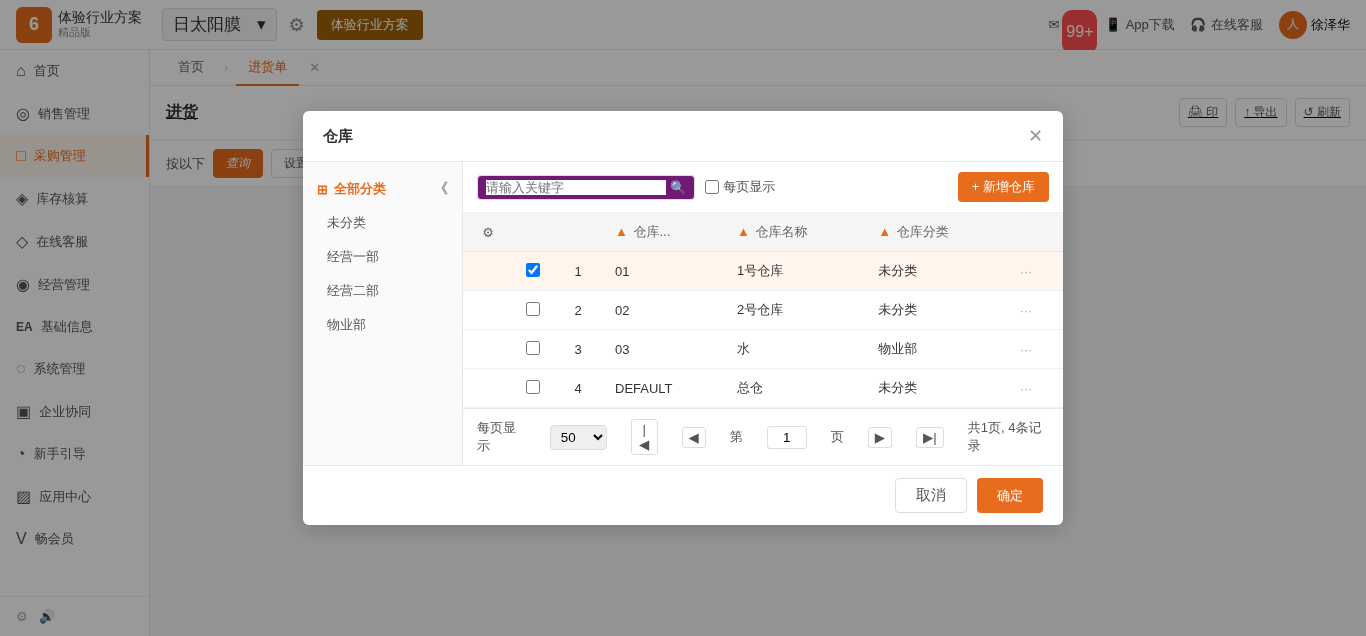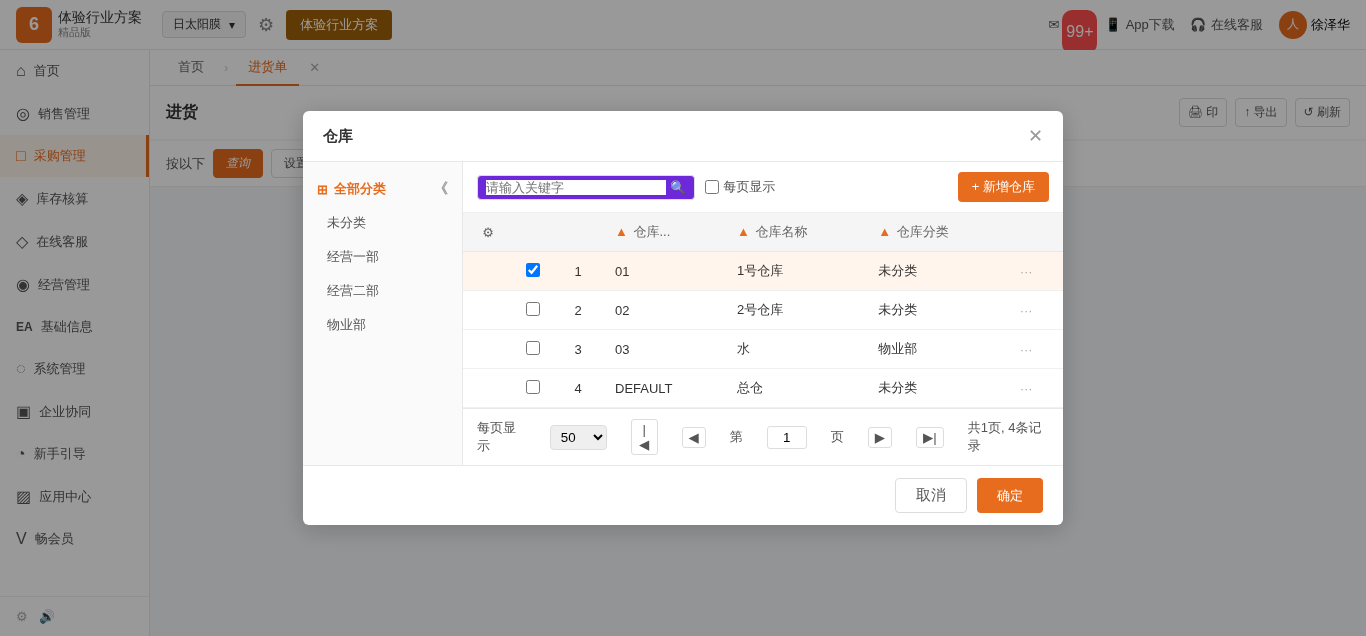--- a/index.html
+++ b/index.html
@@ -24,23 +24,23 @@
     .logo-icon {
       width: 36px; height: 36px;
       background: #e86c1e;
       border-radius: 6px;
       display: flex; align-items: center; justify-content: center;
       color: #fff; font-size: 18px; font-weight: bold;
     }
     .logo-text { font-size: 14px; color: #333; line-height: 1.2; }
     .logo-sub { font-size: 11px; color: #888; }
     .store-selector {
-      display: flex; align-items: center; gap: 8px;
+      display: flex; align-items: center; gap: 16px;
       background: #f5f5f5; border: 1px solid #ddd; border-radius: 4px;
-      padding: 4px 10px; cursor: pointer; font-size: 12px; color: #333;
+      padding: 4px 10px; cursor: pointer; font-size: 17px; color: #333;
     }
     .header-btn-industry {
       background: #a16207; color: #fff;
       border: none; border-radius: 4px; padding: 6px 14px;
       cursor: pointer; font-size: 13px;
     }
     .header-right { margin-left: auto; display: flex; align-items: center; gap: 16px; }
     .header-icon-item { display: flex; align-items: center; gap: 4px; cursor: pointer; color: #555; font-size: 13px; position: relative; }
     .badge { background: #ff4d4f; color: #fff; border-radius: 10px; font-size: 16px; padding: 13px 4px; position: absolute; top: -6px; right: -8px; }
     .gear-btn { cursor: pointer; color: #888; font-size: 18px; }
@@ -67,21 +67,21 @@
 
     
     .content-area { flex: 1; overflow: auto; position: relative; background: #f5f7fa; }
 
     
     .page-nav { background: #fff; padding: 0 16px; border-bottom: 1px solid #e8e8e8; display: flex; align-items: center; gap: 8px; height: 36px; }
     .nav-tab { padding: 8px 12px; cursor: pointer; font-size: 13px; color: #666; border-bottom: 2px solid transparent; }
     .nav-tab.active { color: #e86c1e; border-bottom-color: #e86c1e; }
 
     
-    .page-header { padding: 12px 16px; background: #fff; margin-bottom: 2px; display: flex; align-items: center; justify-content: space-between; }
+    .page-header { padding: 12px 16px; background: #fff; margin-bottom: 2px; display: flex; align-items: center; justify-content: space-between; text-decoration: underline; }
     .page-title { font-size: 16px; font-weight: bold; color: #333; }
 
     
     .toolbar { padding: 8px 16px; background: #fff; display: flex; align-items: center; gap: 8px; flex-wrap: wrap; border-bottom: 1px solid #f0f0f0; }
     .toolbar-label { font-size: 13px; color: #555; }
     .toolbar-btn { border: 1px solid #ddd; background: #fff; border-radius: 4px; padding: 5px 12px; cursor: pointer; font-size: 12px; color: #555; }
     .toolbar-btn.orange { background: #e86c1e; color: #fff; border-color: #e86c1e; font-style: italic; }
     .toolbar-btn.icon-btn { padding: 5px 8px; }
 
     
@@ -122,21 +122,21 @@
       margin-left: auto; cursor: pointer; color: #999; font-size: 14px;
     }
 
     
     .table-area { flex: 1; display: flex; flex-direction: column; overflow: hidden; }
     .table-toolbar {
       padding: 10px 14px; display: flex; align-items: center; gap: 10px; border-bottom: 1px solid #f0f0f0;
     }
     .search-box {
       display: flex; align-items: center;
-      border: 1px solid #ddd; border-radius: 4px; padding: 4px 8px; gap: 4px; background: #6d28d9;
+      border: 1px solid #ddd; border-radius: 4px; padding: 4px 8px; gap: 4px; background: #701a75;
     }
     .search-input { border: none; outline: none; font-size: 13px; width: 180px; color: #555; }
     .search-icon { color: #aaa; }
     .show-disabled { display: flex; align-items: center; gap: 4px; font-size: 13px; color: #555; }
     .new-btn {
       margin-left: auto; background: #e86c1e; color: #fff; border: none;
       border-radius: 4px; padding: 6px 14px; cursor: pointer; font-size: 13px; display: flex; align-items: center; gap: 4px;
     }
 
     

